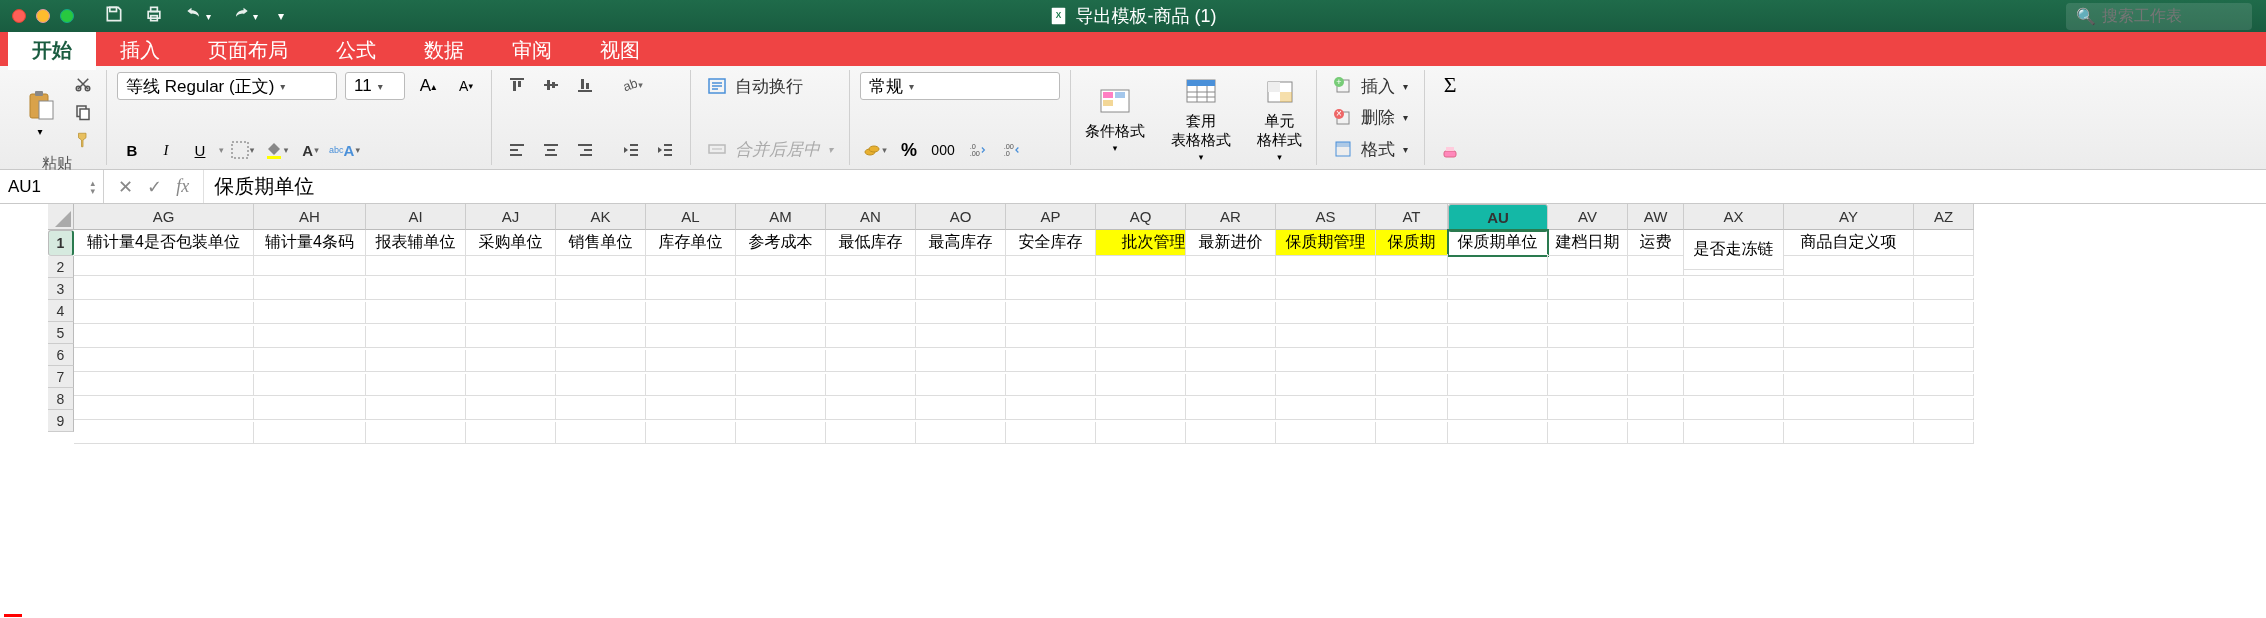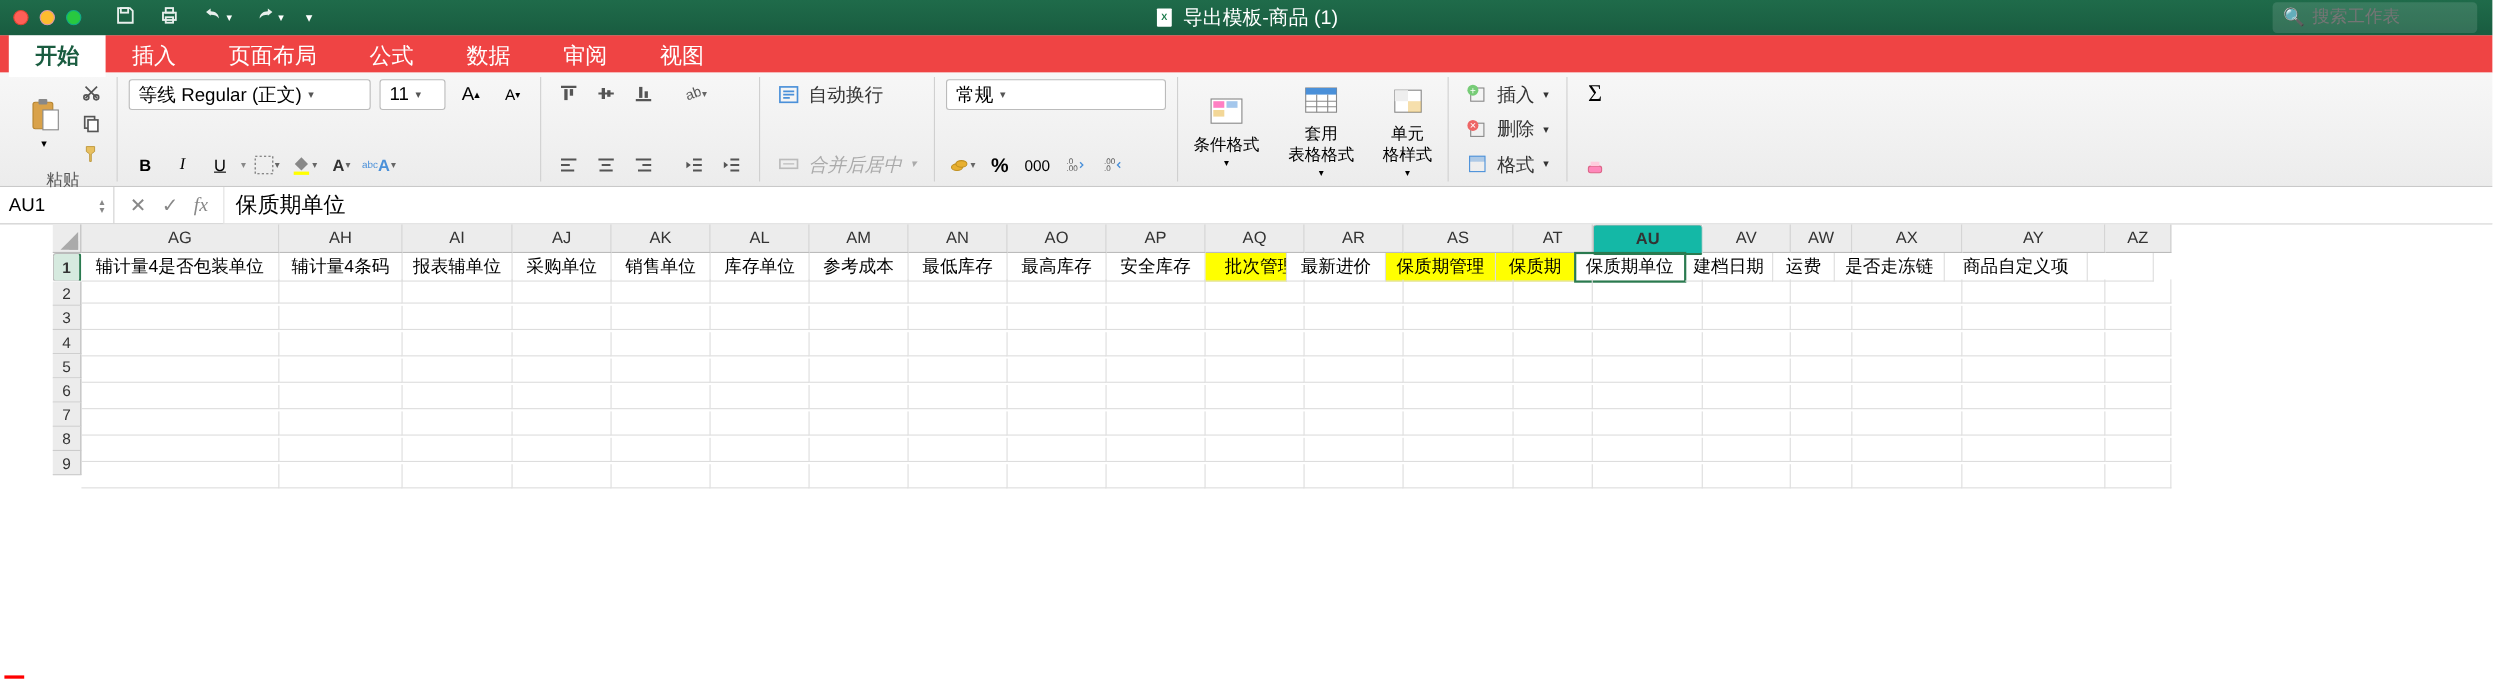--- a/index.html
+++ b/index.html
@@ -473,28 +473,28 @@
           <div class="cell" style="width: 180px; height: 26px;">辅计量4是否包装单位</div>
           <div class="cell" style="width: 112px; height: 26px;">辅计量4条码</div>
           <div class="cell" style="width: 100px; height: 26px;">报表辅单位</div>
           <div class="cell" style="width: 90px; height: 26px;">采购单位</div>
           <div class="cell" style="width: 90px; height: 26px;">销售单位</div>
           <div class="cell" style="width: 90px; height: 26px;">库存单位</div>
           <div class="cell" style="width: 90px; height: 26px;">参考成本</div>
           <div class="cell" style="width: 90px; height: 26px;">最低库存</div>
           <div class="cell" style="width: 90px; height: 26px;">最高库存</div>
           <div class="cell" style="width: 90px; height: 26px;">安全库存</div>
-          <div class="cell hl" style="width: 74px; height: 26px; padding-left: 28px;">批次管理</div>
+          <div class="cell hl" style="width: 90px; height: 26px; padding-left: 28px;">批次管理</div>
           <div class="cell" style="width: 90px; height: 26px;">最新进价</div>
           <div class="cell hl" style="width: 100px; height: 26px;">保质期管理</div>
           <div class="cell hl" style="width: 72px; height: 26px;">保质期</div>
           <div class="cell activecell" style="width: 100px; height: 26px;">保质期单位</div>
           <div class="cell" style="width: 80px; height: 26px;">建档日期</div>
           <div class="cell" style="width: 56px; height: 26px;">运费</div>
-          <div class="cell" style="width: 100px; height: 26px;">是否走冻链</div>
+          <div class="cell" style="width: 100px; height: 40px;">是否走冻链</div>
           <div class="cell" style="width: 130px; height: 26px;">商品自定义项</div>
           <div class="cell" style="width: 60px; height: 26px;"></div>
         </div>
         <div class="crow">
           <div class="cell" style="width: 180px; height: 22px;"></div>
           <div class="cell" style="width: 112px; height: 22px;"></div>
           <div class="cell" style="width: 100px; height: 22px;"></div>
           <div class="cell" style="width: 90px; height: 22px;"></div>
           <div class="cell" style="width: 90px; height: 22px;"></div>
           <div class="cell" style="width: 90px; height: 22px;"></div>

